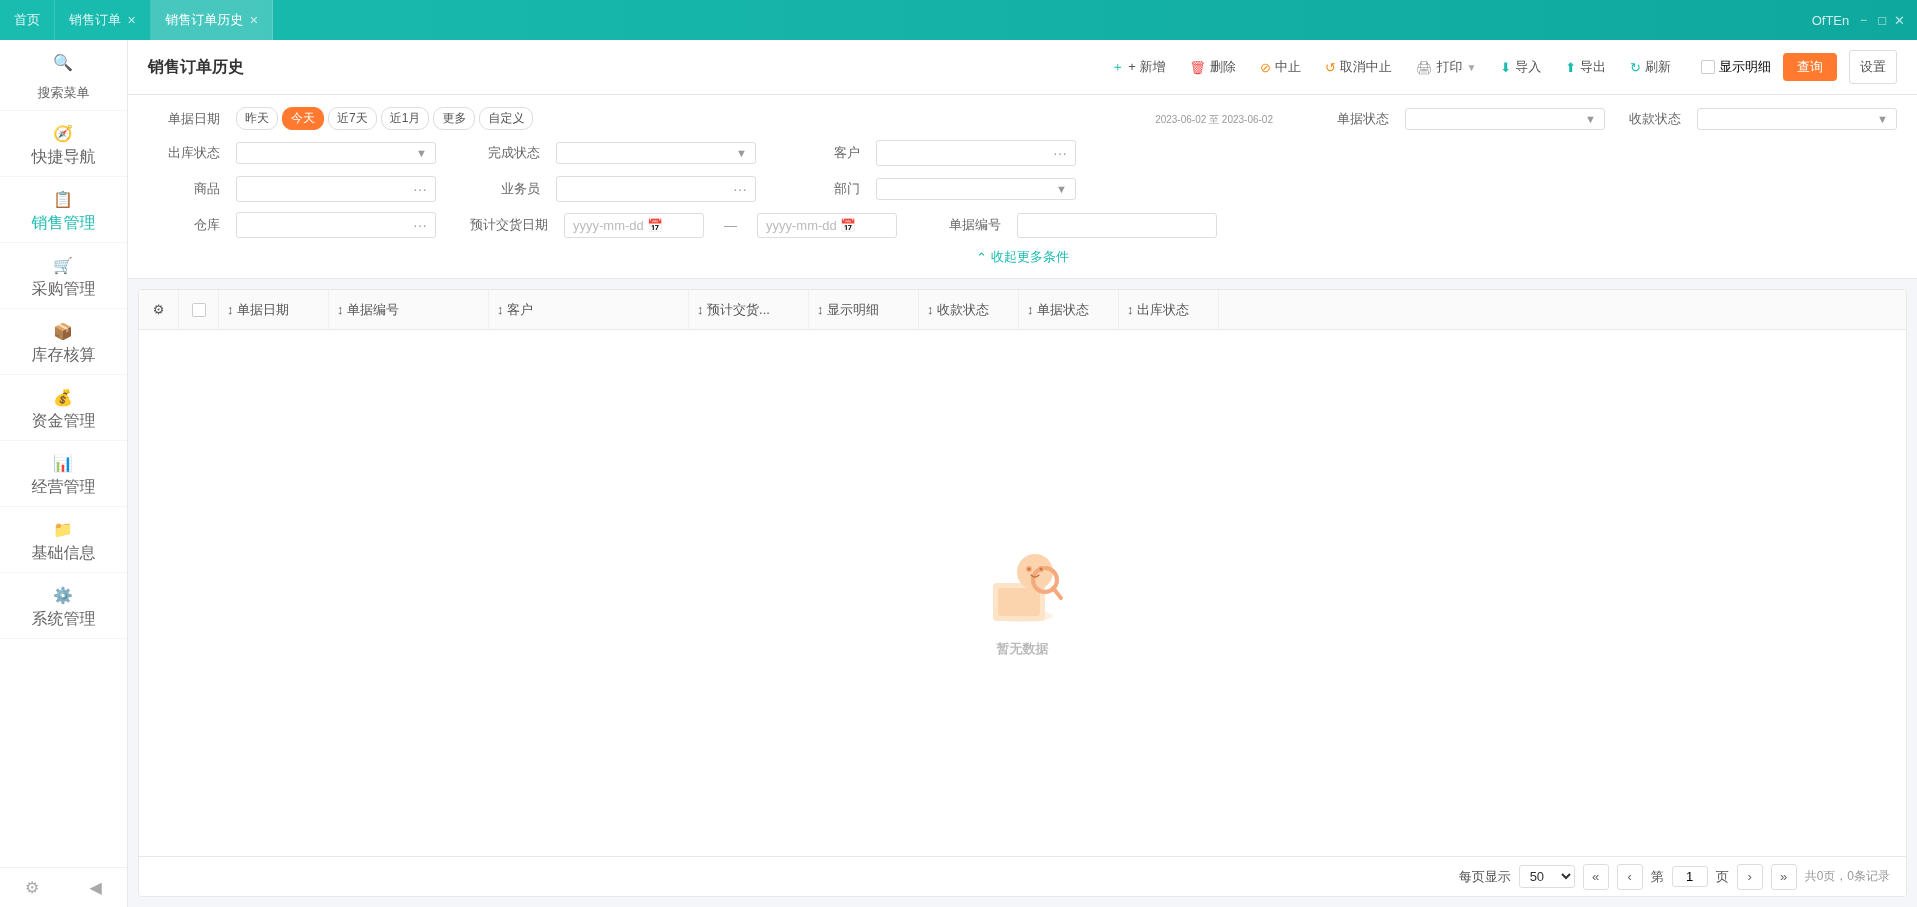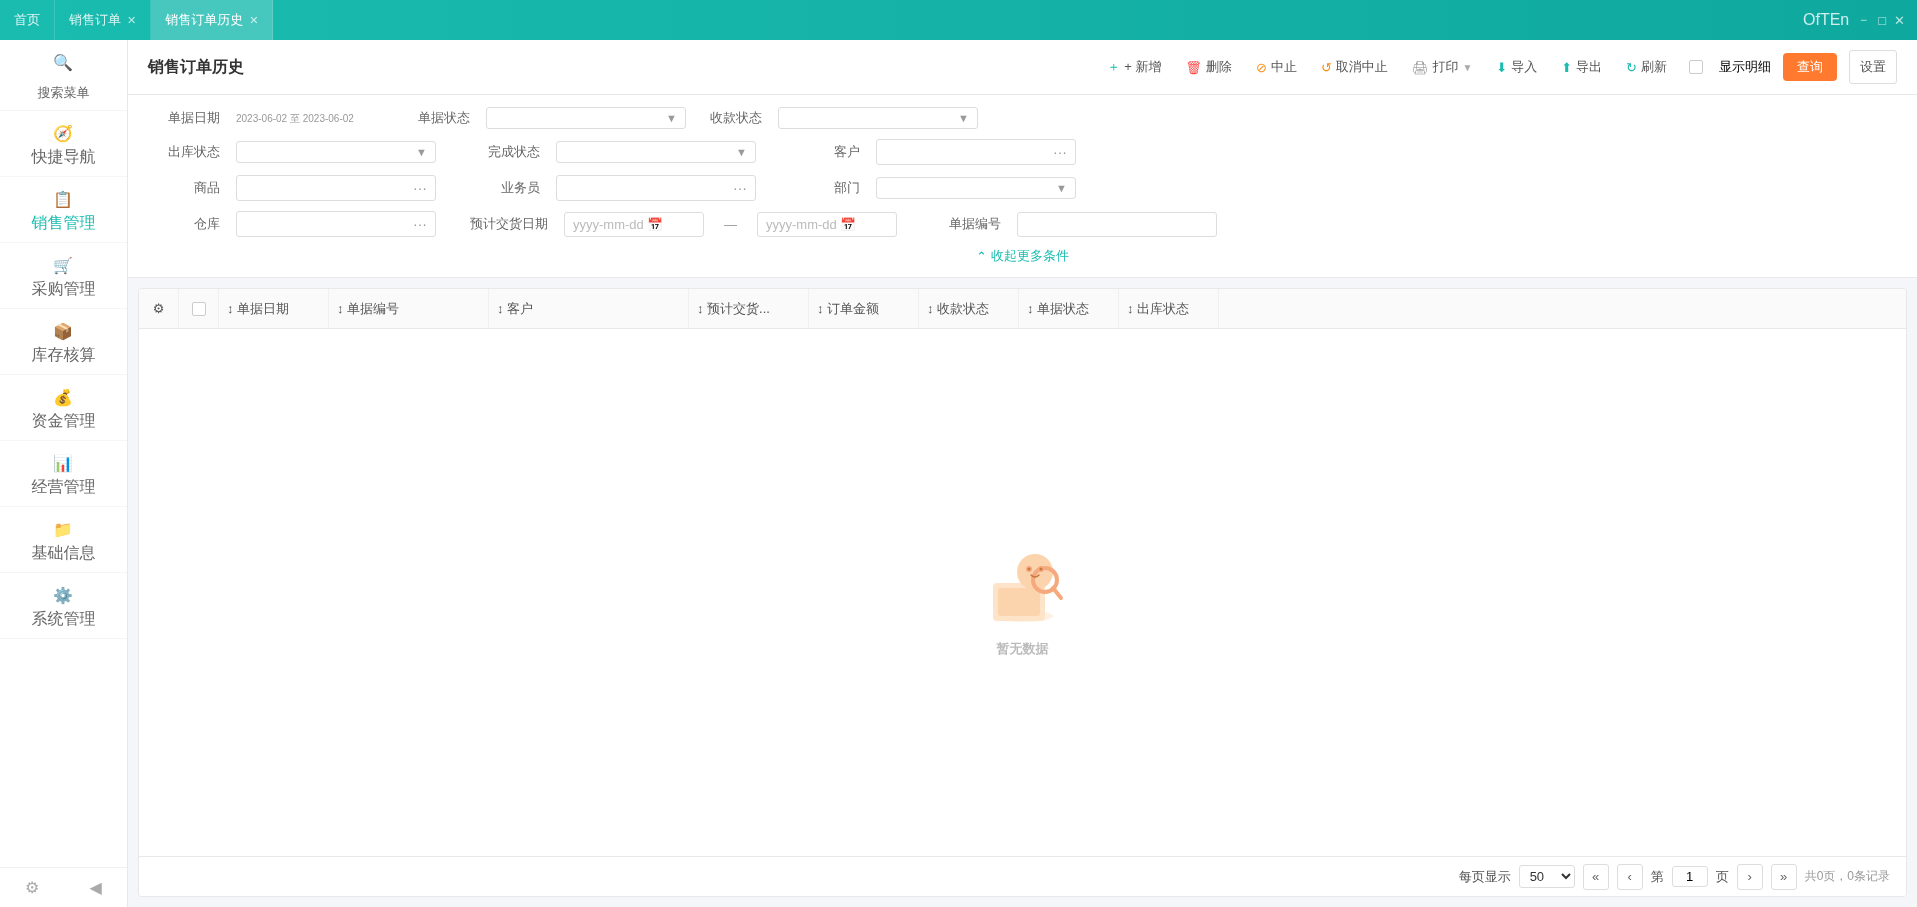--- a/index.html
+++ b/index.html
@@ -37,21 +37,21 @@
     }
     .top-bar-right {
       margin-left: auto;
       display: flex;
       align-items: center;
       padding-right: 12px;
       color: rgba(255,255,255,0.8);
       gap: 8px;
     }
     .top-bar-right .ofTEn {
-      font-size: 16px;
+      font-size: 13px;
       color: rgba(255,255,255,0.8);
     }
 
     
     .main-layout {
       display: flex;
       flex: 1;
       overflow: hidden;
     }
 
@@ -143,22 +143,22 @@
     }
     .toolbar-btn.outline {
       border: 1px solid #ddd;
       background: #fff;
       padding: 7px 10px;
       border-radius: 3px;
     }
     .display-detail-area {
       display: flex;
       align-items: center;
-      gap: 16px;
-      margin-left: 4px;
+      gap: 4px;
+      margin-left: 12px;
     }
     .checkbox-small {
       width: 14px;
       height: 14px;
       border: 1px solid #ccc;
       border-radius: 2px;
       background: #fff;
     }
 
     
@@ -499,20 +499,30 @@
             <span>设置</span>
           </div>
         </div>
       </div>
     </div>
 
     <div class="filter-area">
 
       <div class="filter-row">
         <span class="filter-label">单据日期</span>
+        <div class="filter-value">
+          <div class="date-shortcuts">
+            <button class="date-btn">昨天</button>
+            <button class="date-btn active" style="background:#ff7a2e;color:#fff;border-color:#ff7a2e;">今天</button>
+            <button class="date-btn">近7天</button>
+            <button class="date-btn">近1月</button>
+            <button class="date-btn">更多</button>
+            <button class="date-btn">自定义</button>
+          </div>
+        </div>
         <div style="display:flex;flex-direction:column;margin-right:40px;">
           <span class="date-range-text">2023-06-02 至 2023-06-02</span>
         </div>
         <span class="filter-label" style="width:60px;">单据状态</span>
         <div class="select-field" style="min-width:200px;">
           <span></span>
           <span class="chevron">▼</span>
         </div>
         <span class="filter-label" style="width:60px;">收款状态</span>
         <div class="select-field" style="min-width:200px;">
@@ -597,21 +607,21 @@
         <div class="th th-billno">
           <span>↕ 单据编号</span>
         </div>
         <div class="th th-customer">
           <span>↕ 客户</span>
         </div>
         <div class="th th-delivery">
           <span>↕ 预计交货...</span>
         </div>
         <div class="th th-amount">
-          <span>↕ 订单金额</span>
+          <span>↕ 显示明细</span>
         </div>
         <div class="th th-pay-status">
           <span>↕ 收款状态</span>
         </div>
         <div class="th th-bill-status">
           <span>↕ 单据状态</span>
         </div>
         <div class="th th-out-status">
           <span>↕ 出库状态</span>
         </div>

